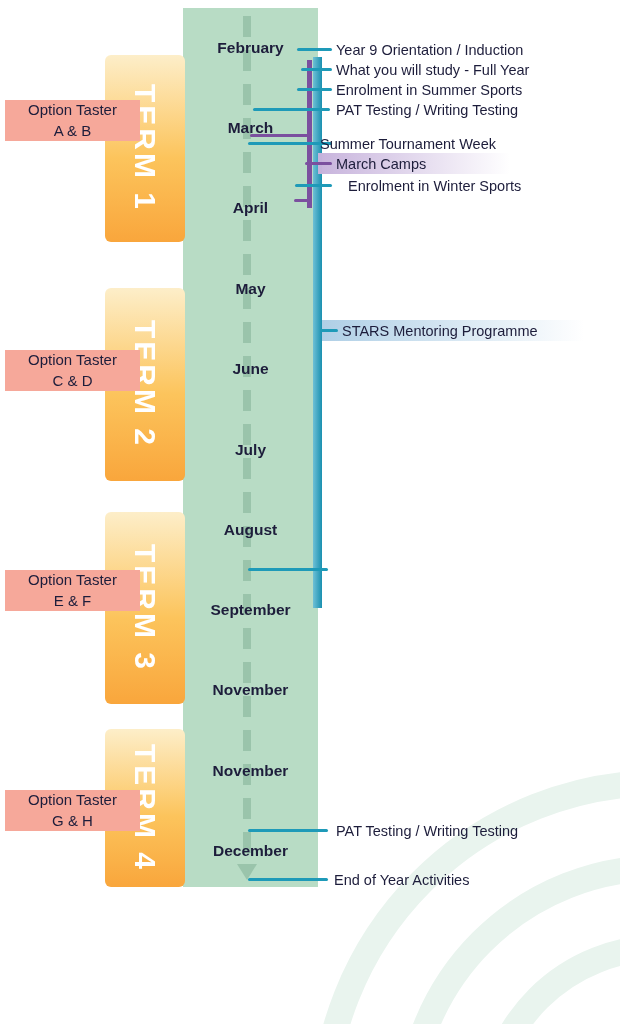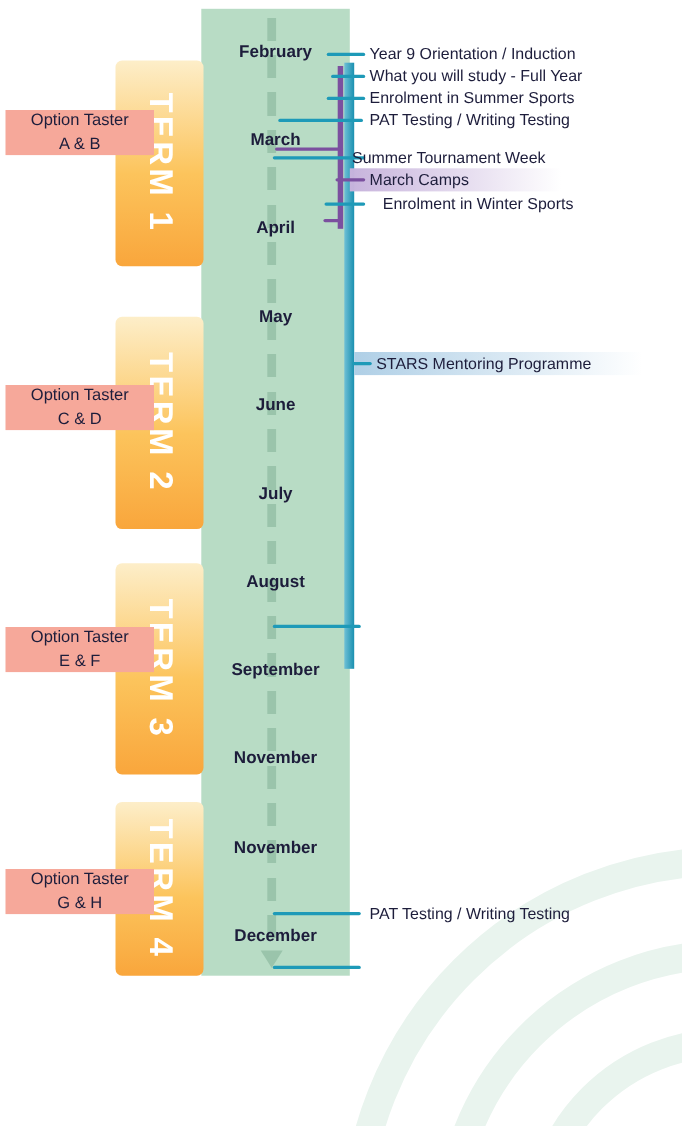--- a/index.html
+++ b/index.html
@@ -138,14 +138,15 @@
 
   <div class="event" style="left:336px; top:40px;text-align:center;">Year 9 Orientation / Induction</div>
   <div class="event" style="left:336px; top:60px;">What you will study - Full Year</div>
   <div class="event" style="left:336px; top:80px;">Enrolment in Summer Sports</div>
   <div class="event" style="left:336px; top:100px;">PAT Testing / Writing Testing</div>
   <div class="event" style="left:320px; top:134px;text-align:right;">Summer Tournament Week</div>
   <div class="event" style="left:336px; top:154px;">March Camps</div>
   <div class="event" style="left:336px; top:176px;margin-left:12px;">Enrolment in Winter Sports</div>
   <div class="event" style="left:342px; top:321px;">STARS Mentoring Programme</div>
   <div class="event" style="left:336px; top:821px;">PAT Testing / Writing Testing</div>
+  <div class="event" style="left:334px; top:870px;">End of Year Activities</div>
 
 </div>
 
 </body></html>

